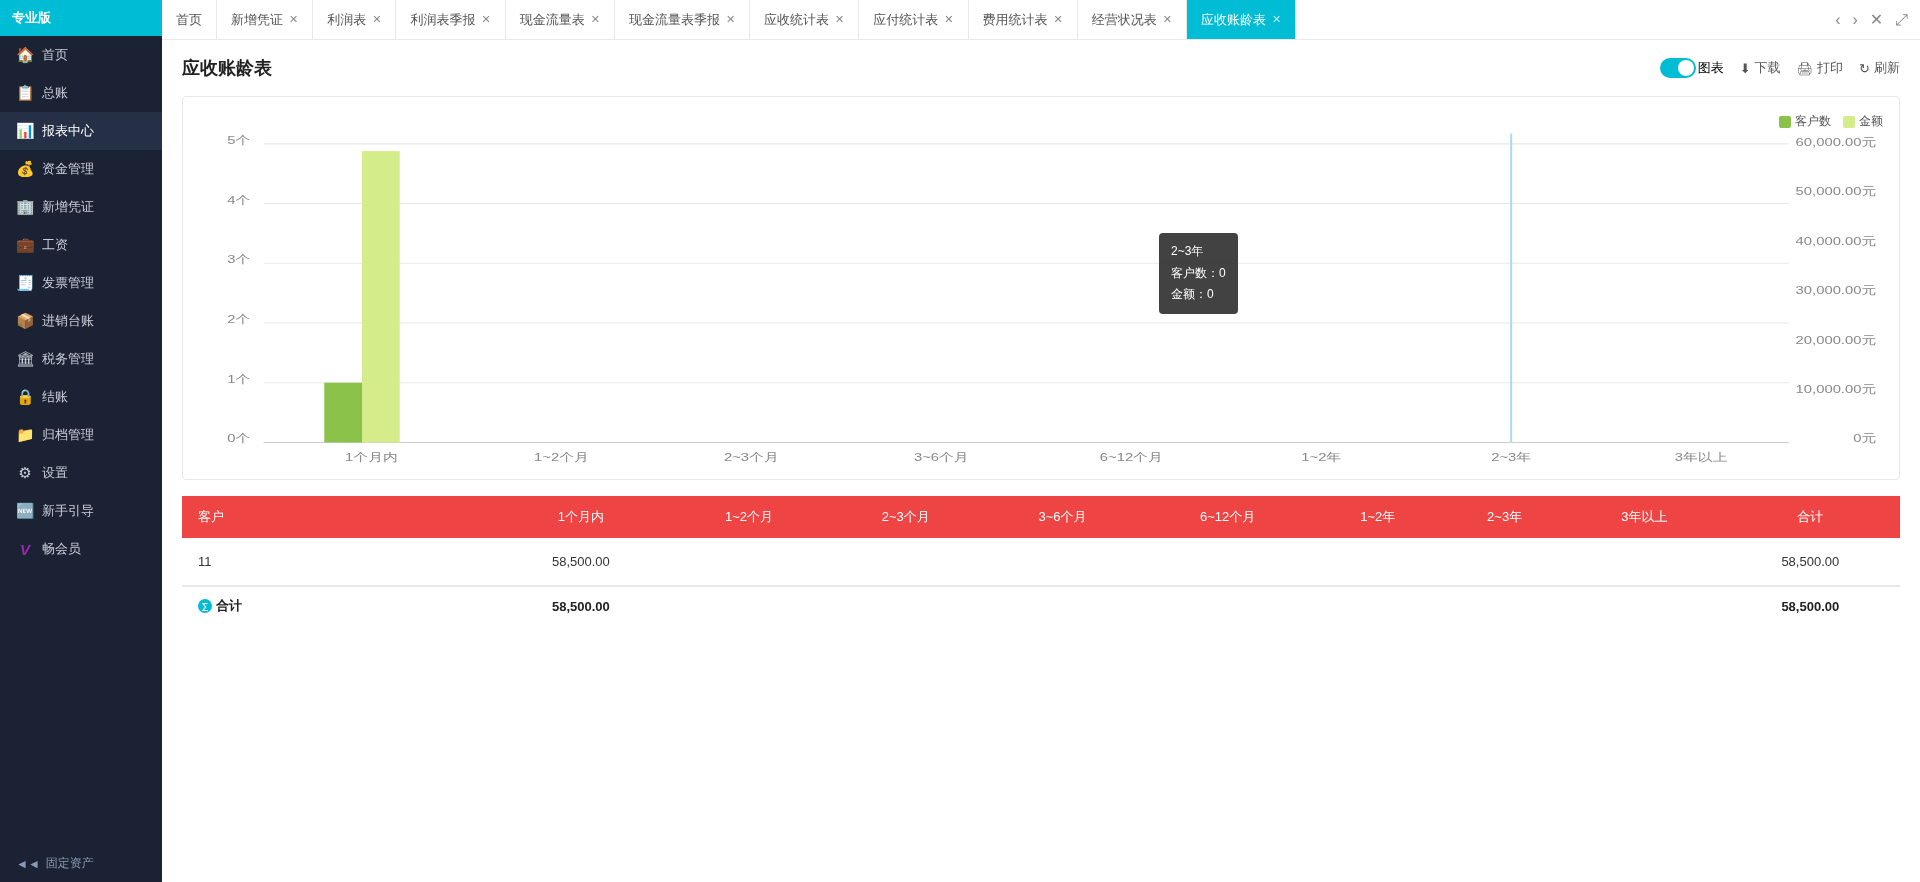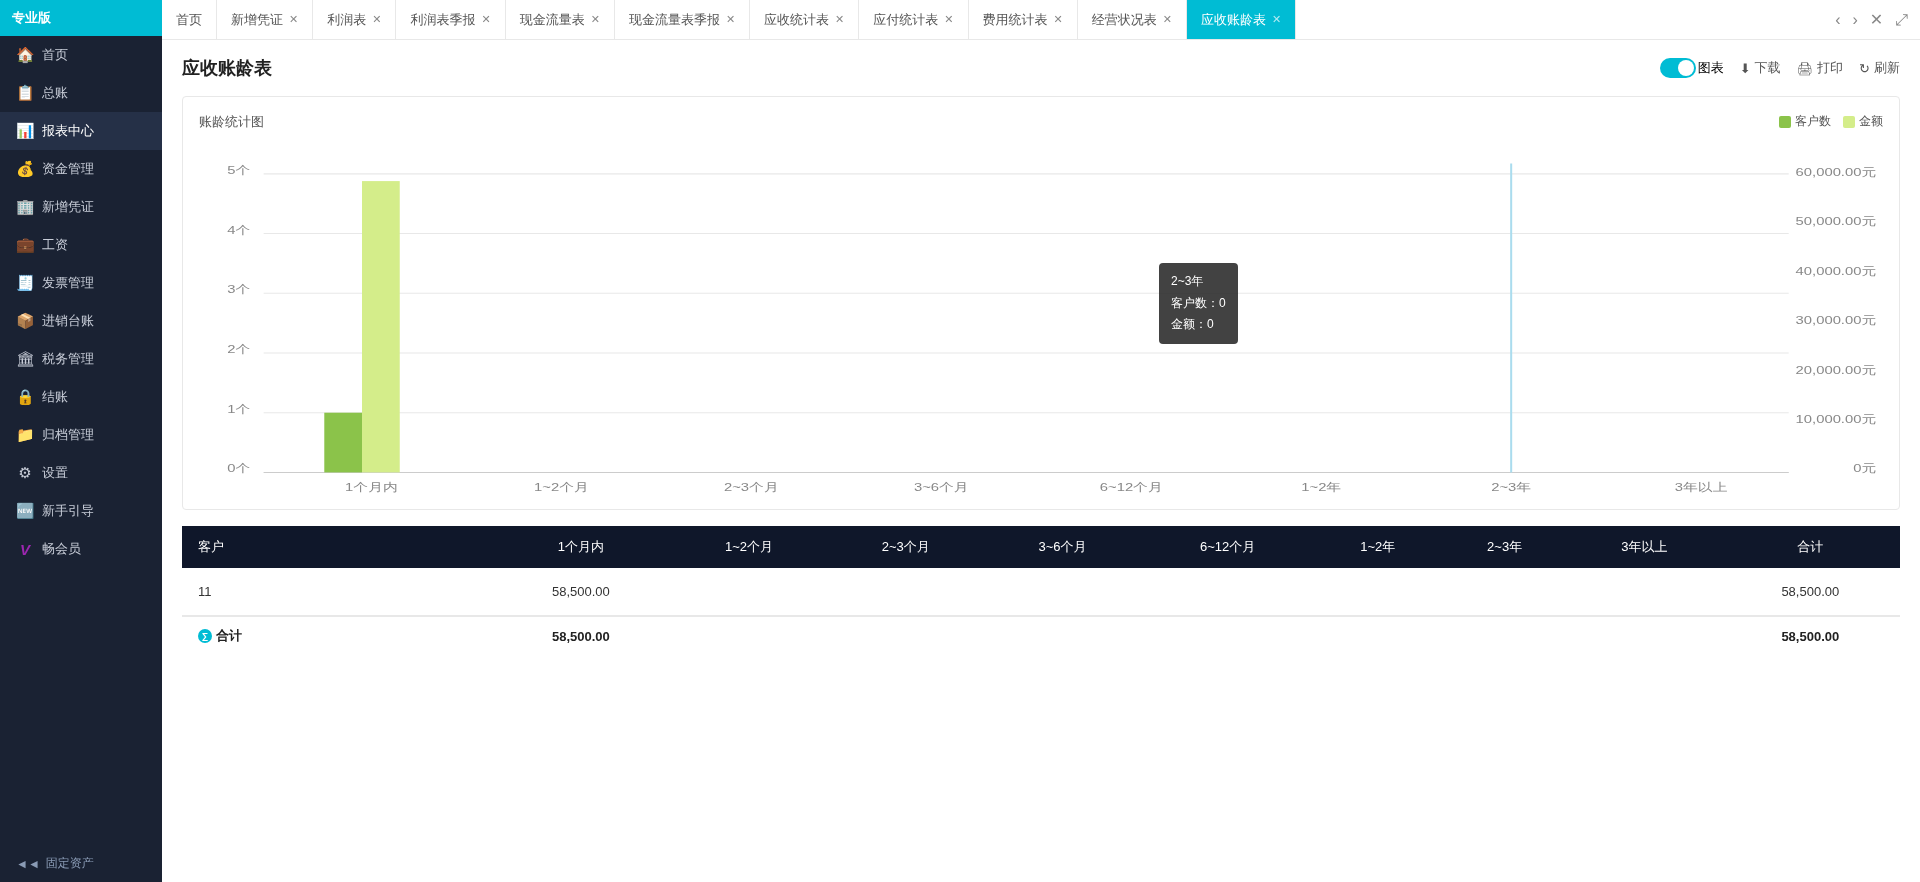--- a/index.html
+++ b/index.html
@@ -223,21 +223,21 @@
       line-height: 1.8;
     }
 
     
     .data-table {
       width: 100%;
       border-collapse: collapse;
       font-size: 13px;
     }
     .data-table thead tr {
-      background: #0f172a;
+      background: #ef4444;
       color: white;
       border-radius: 19px;
     }
     .data-table thead th {
       padding: 12px 10px;
       text-align: center;
       font-weight: normal;
       border: none;
     }
     .data-table tbody tr {
@@ -422,21 +422,20 @@
             <span>打印</span>
           </div>
           <div class="action-btn">
             <span>↻</span>
             <span>刷新</span>
           </div>
         </div>
       </div>
 
       <div class="chart-area">
-        <div class="chart-title">账龄统计图</div>
         <div class="chart-legend">
           <div class="legend-item">
             <div class="legend-dot" style="background:#8bc34a;"></div>
             <span>客户数</span>
           </div>
           <div class="legend-item">
             <div class="legend-dot" style="background:#d4ed8a;"></div>
             <span>金额</span>
           </div>
         </div>

